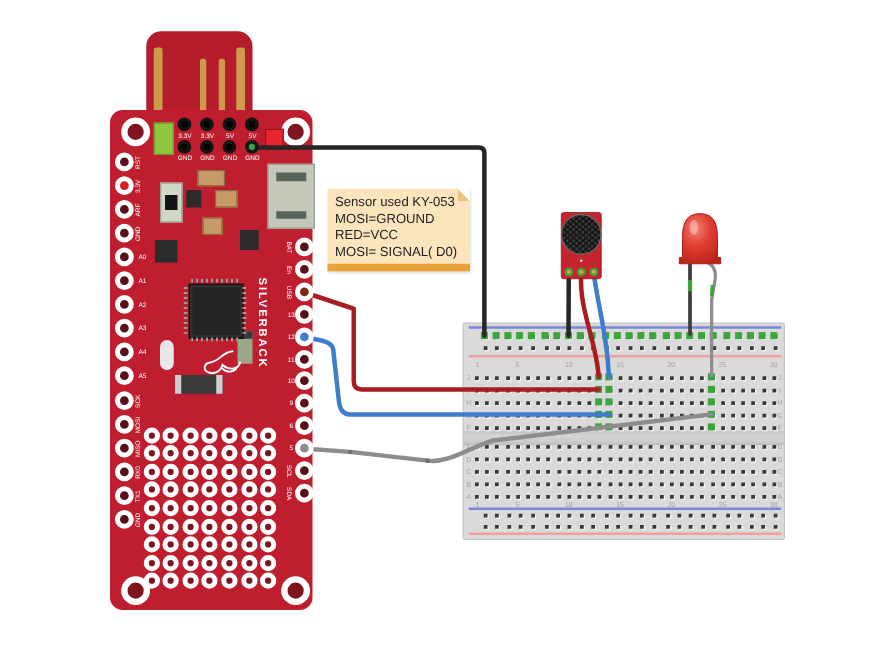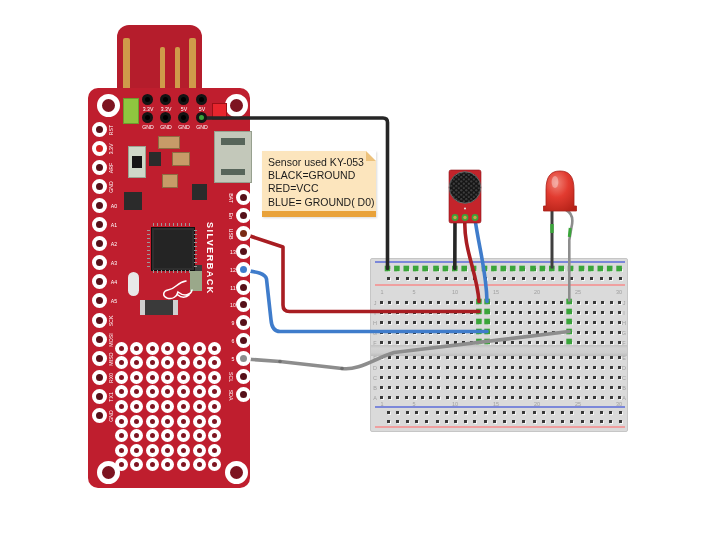--- a/index.html
+++ b/index.html
@@ -92,23 +92,23 @@
   <div class="chip-stub-h" style="left:153px;top:270px;width:38px;"></div>
   <div class="chip-stub-v" style="left:147px;top:229px;height:38px;"></div>
   <div class="chip-stub-v" style="left:194px;top:229px;height:38px;"></div>
 
   <div class="abs lbl silverback">SILVERBACK</div>
 
   <div class="abs note">
     <div class="note-fold"></div>
     <div class="note-text">
       <div>Sensor used KY-053</div>
-      <div>BLACK=GROUND</div>
+      <div>MOSI=GROUND</div>
       <div>RED=VCC</div>
-      <div>BLUE= GROUND( D0)</div>
+      <div>MOSI= SIGNAL( D0)</div>
     </div>
     <div class="note-bar"></div>
   </div>
 
   <div class="abs bboard" id="bboard">
     <div class="bb-line" style="left:4px;top:2px;width:250px;background:#7b87d9;"></div>
     <div class="bb-line" style="left:4px;top:25px;width:250px;background:#ef9f9f;"></div>
     <div class="bb-channel"></div>
     <div class="bb-line" style="left:4px;top:147px;width:250px;background:#7b87d9;"></div>
     <div class="bb-line" style="left:4px;top:167px;width:250px;background:#ef9f9f;"></div>

